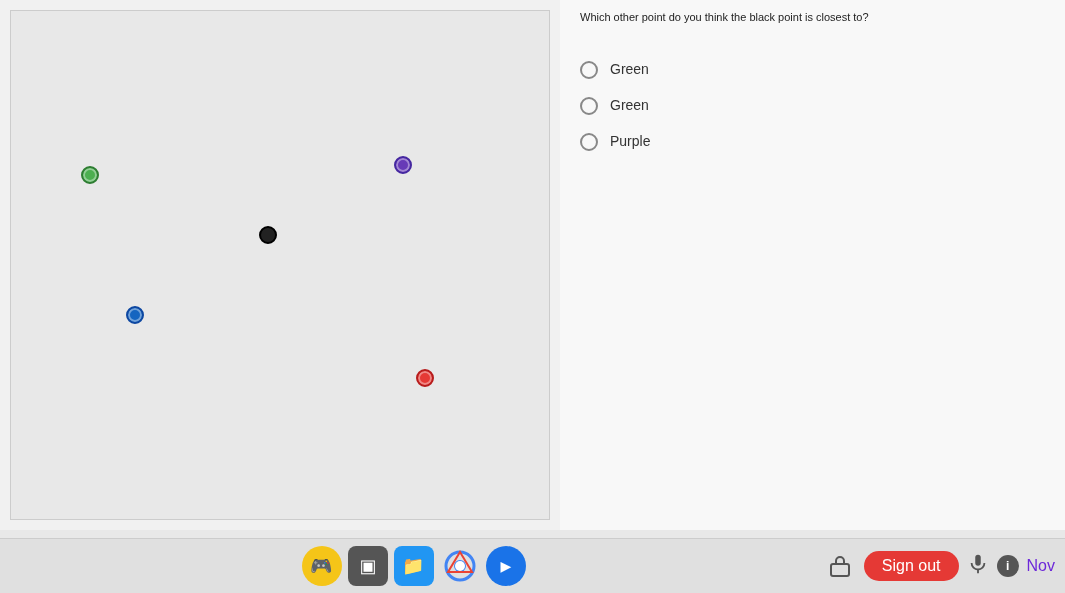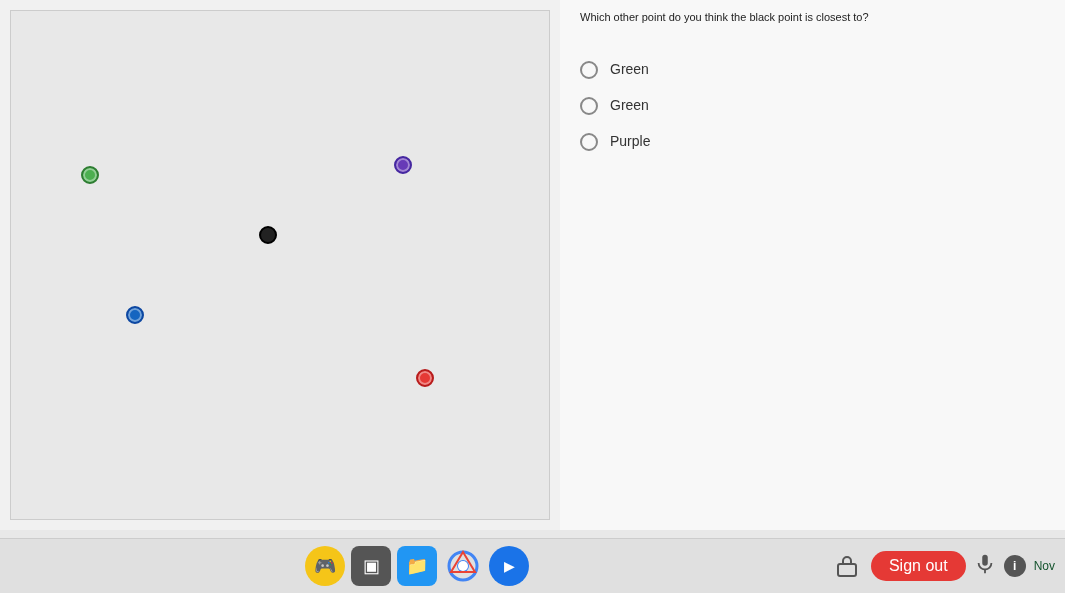--- a/index.html
+++ b/index.html
@@ -147,22 +147,22 @@
       color: white;
       display: flex;
       align-items: center;
       justify-content: center;
       font-size: 12px;
       font-weight: bold;
       cursor: pointer;
     }
 
     .time-text {
-      font-size: 12px;
-      color: #14532d;
+      font-size: 16px;
+      color: #6d28d9;
     }
 
     
     .icon-game {
       background: #f5c518;
       border-radius: 50%;
       font-size: 18px;
     }
     .icon-display {
       background: #555;

